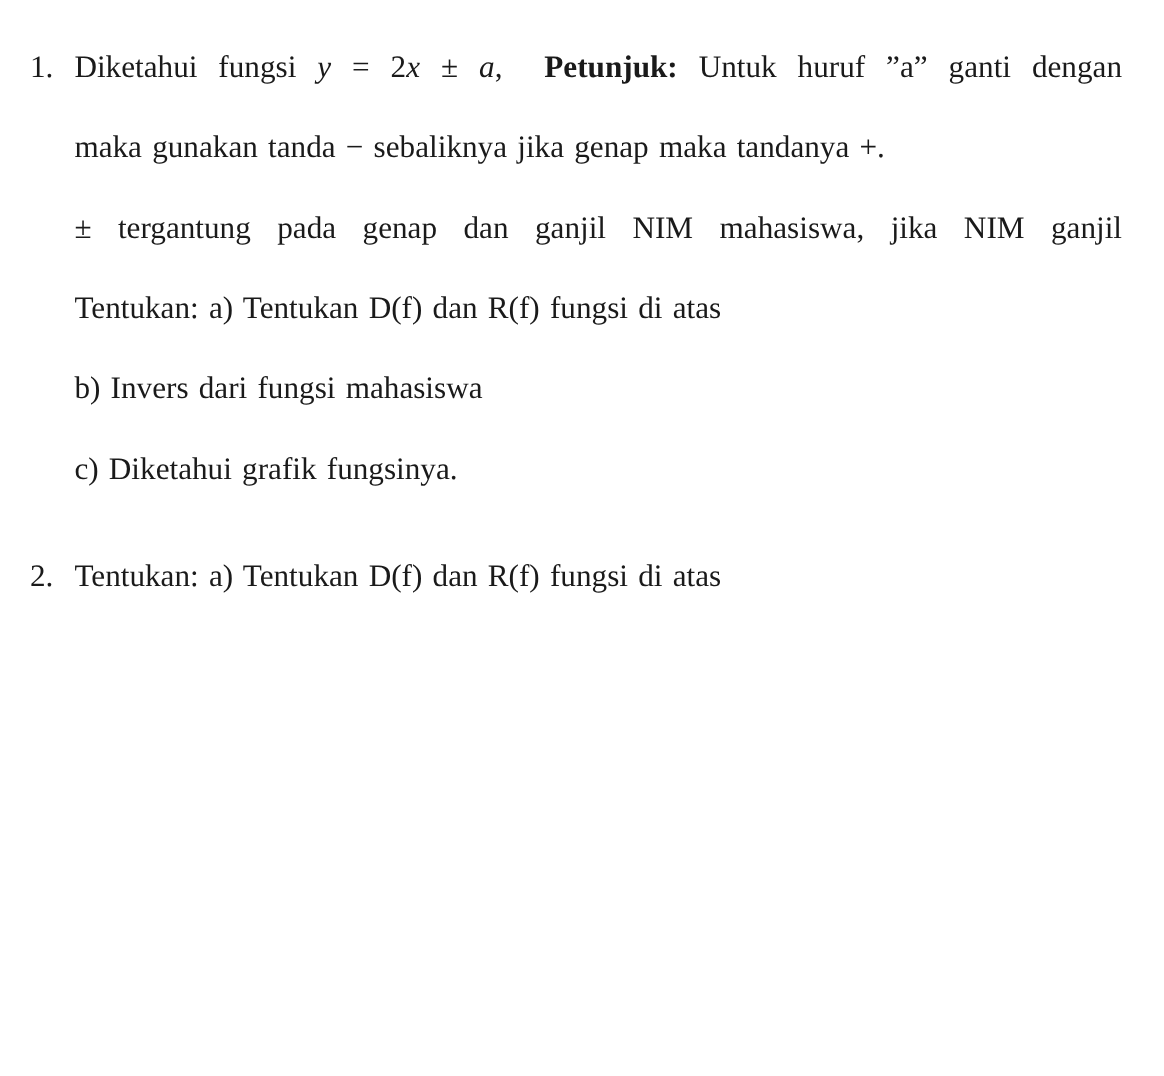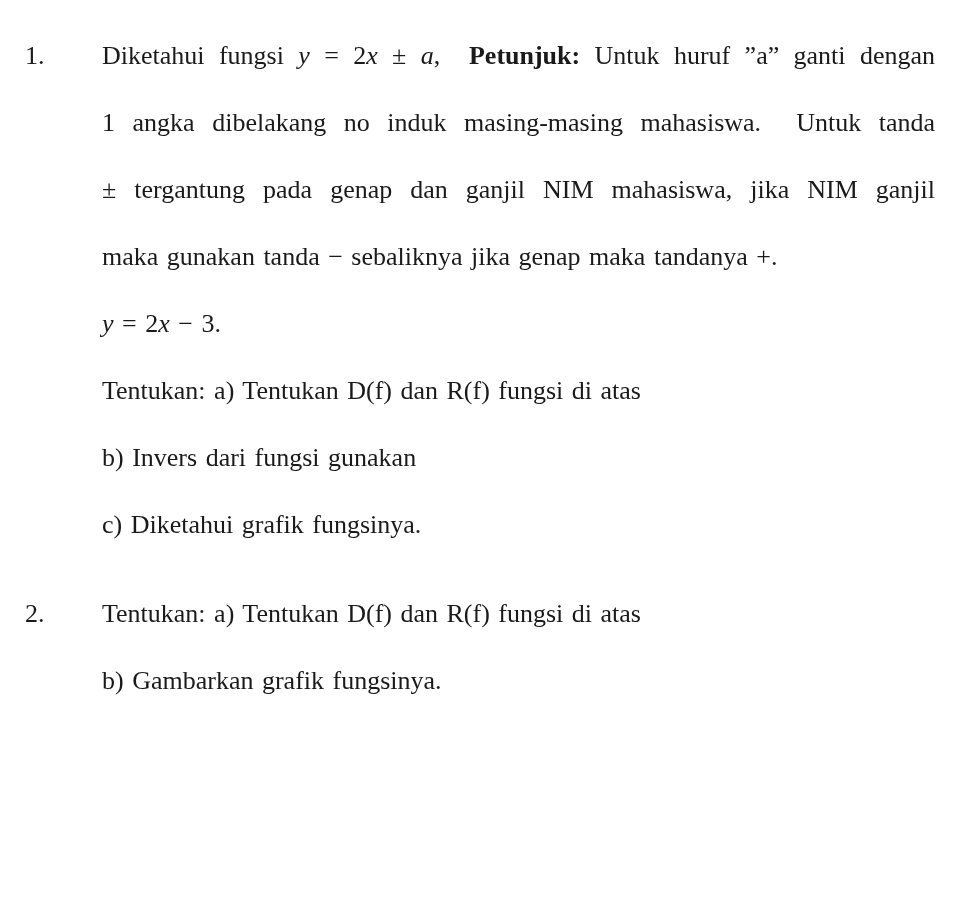--- a/index.html
+++ b/index.html
@@ -33,44 +33,40 @@
   .num {
     position: absolute;
     left: -37px;
     top: 0;
     height: 67px;
     line-height: 67px;
   }
   .line {
     height: 67px;
     line-height: 67px;
-    margin-left: 40px;
   }
   .line.j {
     text-align: justify;
     text-align-last: justify;
   }
   .seg.b { font-weight: 700; }
   .seg.i { font-style: italic; }
 </style>
 </head>
 <body>
 
 <div class="page" style="background: rgb(255, 255, 255); color: rgb(26, 26, 26);">
   <div class="doc">
       <div class="item">
         <span class="num">1.</span>
         <div class="line j"><span class="seg">Diketahui fungsi </span><span class="seg i">y</span><span class="seg"> = 2</span><span class="seg i">x</span><span class="seg"> ± </span><span class="seg i">a</span><span class="seg">,&nbsp; </span><span class="seg b">Petunjuk:</span><span class="seg"> Untuk huruf ”a” ganti dengan</span></div>
-        <div class="line j"><span class="seg">1 angka dibelakang no induk masing-masing mahasiswa.&nbsp; Untuk tanda</span></div>
+        <div class="line"><span class="seg">maka gunakan tanda − sebaliknya jika genap maka tandanya +.</span></div>
         <div class="line j"><span class="seg">± tergantung pada genap dan ganjil NIM mahasiswa, jika NIM ganjil</span></div>
-        <div class="line"><span class="seg">maka gunakan tanda − sebaliknya jika genap maka tandanya +.</span></div>
-        <div class="line"><span class="seg i">y</span><span class="seg"> = 2</span><span class="seg i">x</span><span class="seg"> − 3.</span></div>
         <div class="line"><span class="seg">Tentukan: a) Tentukan D(f) dan R(f) fungsi di atas</span></div>
-        <div class="line"><span class="seg">b) Invers dari fungsi gunakan</span></div>
+        <div class="line"><span class="seg">b) Invers dari fungsi mahasiswa</span></div>
         <div class="line"><span class="seg">c) Diketahui grafik fungsinya.</span></div>
       </div>
       <div class="item">
         <span class="num">2.</span>
         <div class="line"><span class="seg">Tentukan: a) Tentukan D(f) dan R(f) fungsi di atas</span></div>
-        <div class="line"><span class="seg">b) Gambarkan grafik fungsinya.</span></div>
       </div>
     </div>
 </div>
 
 </body></html>

